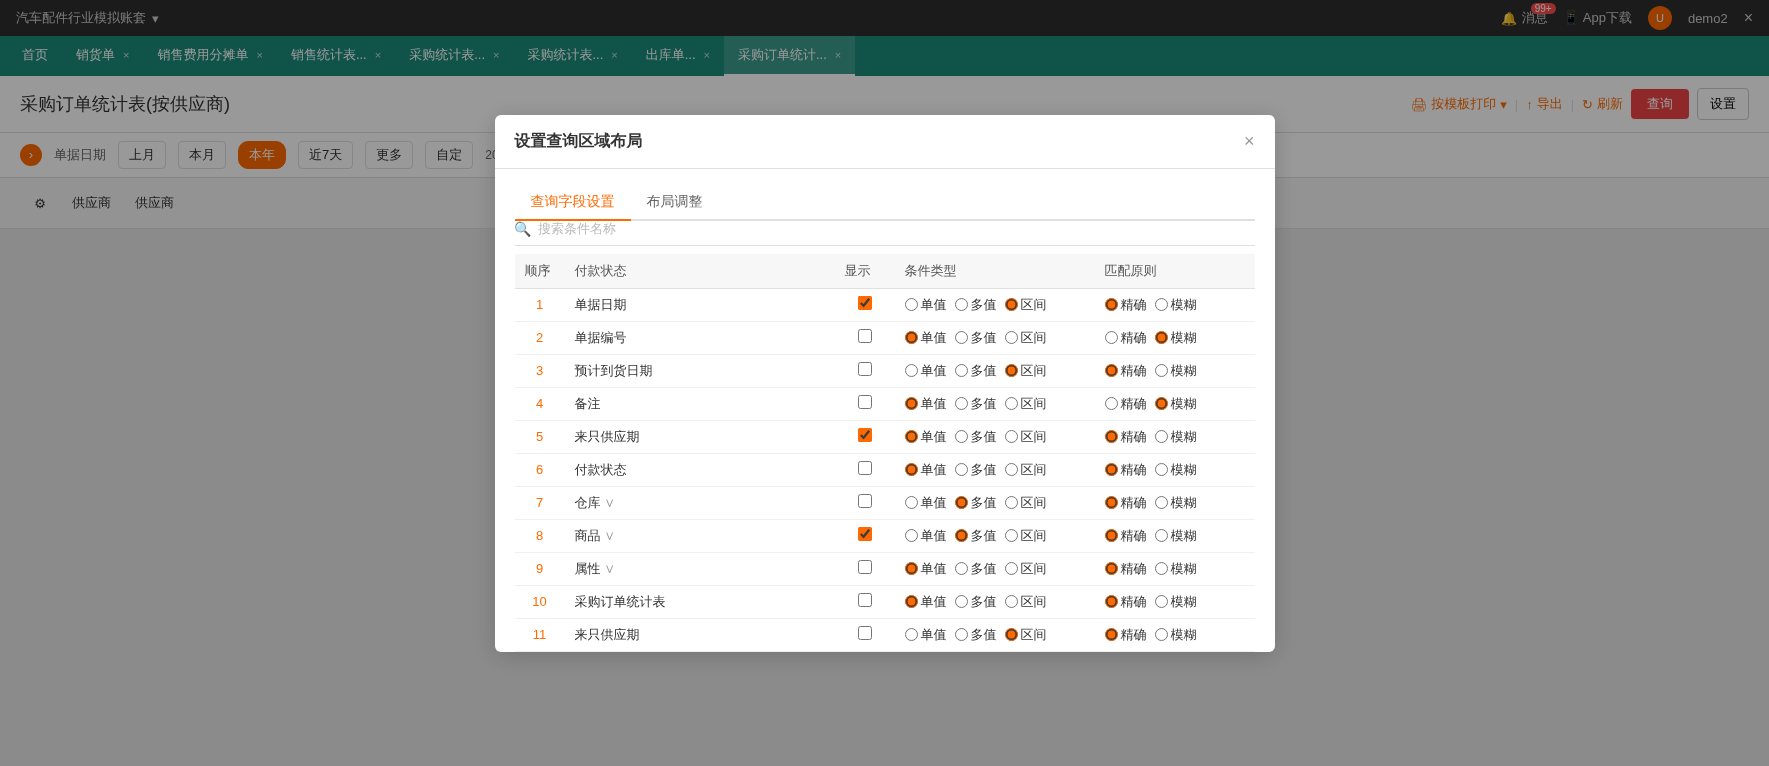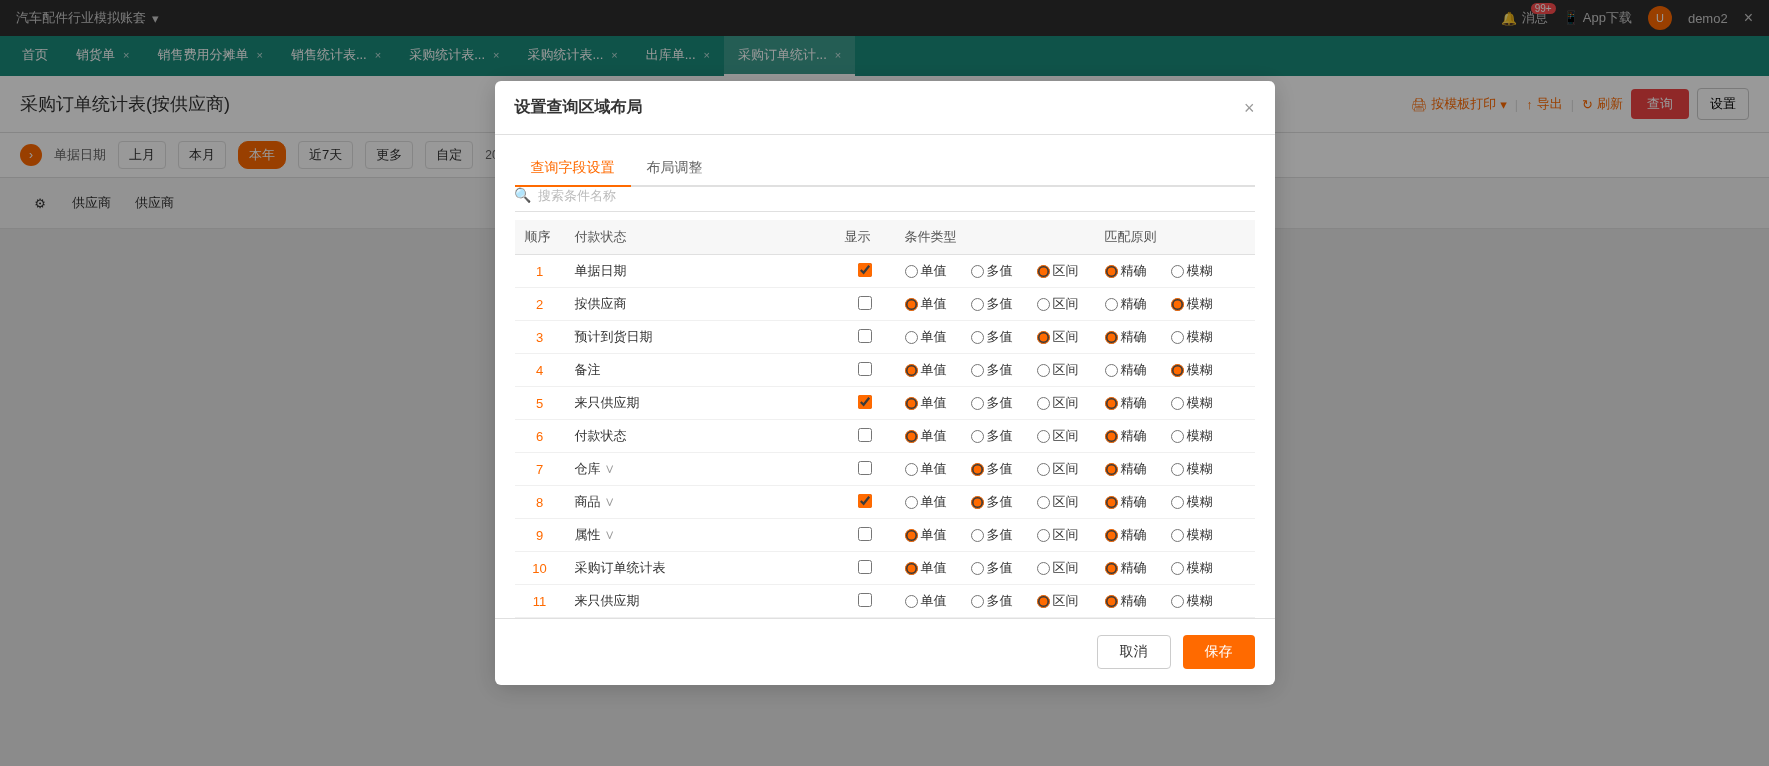--- a/index.html
+++ b/index.html
@@ -173,21 +173,21 @@
       vertical-align: middle;
     }
 
     .col-order { width: 50px; text-align: center; }
     .col-name { min-width: 130px; }
     .col-show { width: 60px; text-align: center; }
     .col-type { width: 200px; }
     .col-match { width: 160px; }
 
     
-    .radio-group { display: flex; gap: 24px; }
+    .radio-group { display: flex; gap: 8px; }
     .radio-item { display: flex; align-items: center; gap: 3px; cursor: pointer; }
     .radio-item input[type="radio"] { accent-color: #ff6a00; cursor: pointer; }
 
     
     .check-item input[type="checkbox"] { accent-color: #ff6a00; width: 14px; height: 14px; cursor: pointer; }
 
     
     .order-num { color: #ff6a00; font-weight: 500; text-align: center; }
 
     
@@ -384,21 +384,21 @@
                     </label>
                     <label class="radio-item">
                       <input type="radio" name="match-0" style="">
                       <span>模糊</span>
                     </label>
                   </div>
                 </td>
               </tr>
               <tr>
                 <td class="col-order order-num">2</td>
-                <td class="col-name">按供应商</td>
+                <td class="col-name">单据编号</td>
                 <td class="col-show check-item" style="text-align: center;"><input type="checkbox" style=""></td>
                 <td class="col-type">
                   <div class="radio-group">
                     <label class="radio-item">
                       <input type="radio" name="type-1" checked="" style="">
                       <span>单值</span>
                     </label>
                     <label class="radio-item">
                       <input type="radio" name="type-1" style="">
                       <span>多值</span>
@@ -717,18 +717,14 @@
                       <span>模糊</span>
                     </label>
                   </div>
                 </td>
               </tr>
             </tbody>
         </table>
       </div>
     </div>
 
-    <div class="modal-footer">
-      <button class="btn-cancel">取消</button>
-      <button class="btn-save">保存</button>
-    </div>
   </div>
 </div>
 
 </body></html>

